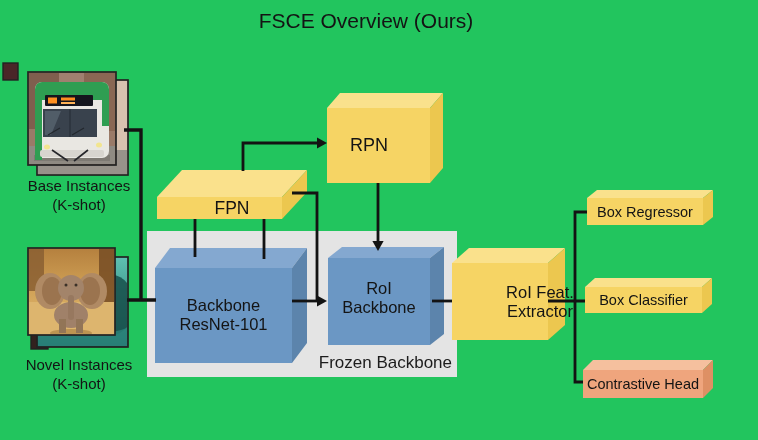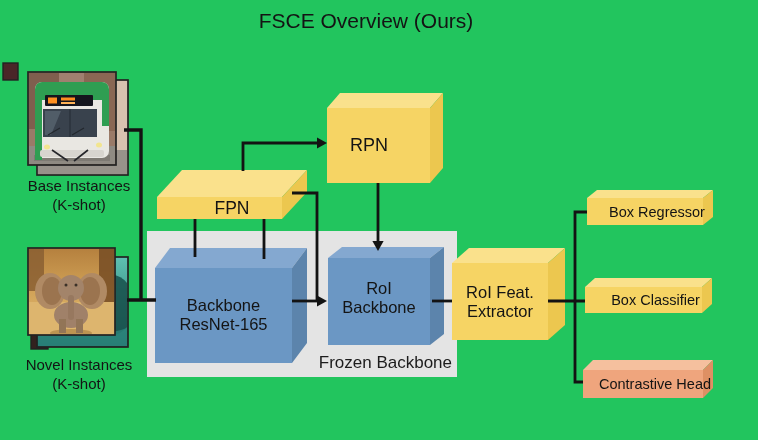--- a/index.html
+++ b/index.html
@@ -7,21 +7,21 @@
     position:relative;width:758px;height:440px;background:#22c55e;overflow:hidden;
     font-family:"Liberation Sans","DejaVu Sans",sans-serif;
   }
   .stage svg{position:absolute;left:0;top:0;}
   .lbl{
     position:absolute;color:#141414;text-align:center;line-height:1.18;
     white-space:nowrap;z-index:5;
   }
   .title{font-size:21px;}
   .cap15{font-size:15px;}
-  .cap14{font-size:14.5px;padding-left:12px;}
+  .cap14{font-size:14.5px;}
   .cap16{font-size:16.5px;}
   .cap17{font-size:17.5px;}
   .cap18{font-size:18px;}
   .frozen-lbl{font-size:17px;text-align:right;color:#1c1c1c;}
   
   .yf{fill:var(--yellow-front);} .yt{fill:var(--yellow-top);} .ys{fill:var(--yellow-side);}
   .bf{fill:var(--blue-front);}   .bt{fill:var(--blue-top);}   .bs{fill:var(--blue-side);}
   .of{fill:var(--orange-front);} .ot{fill:var(--orange-top);} .os{fill:var(--orange-side);}
   .frozen{fill:var(--frozen-bg);}
   .ln{stroke:var(--line);stroke-width:2.8;fill:none;}
@@ -198,29 +198,29 @@
 
   <div class="lbl cap15" style="left:9px;top:356px;width:140px;">Novel Instances</div>
   <div class="lbl cap15" style="left:9px;top:375px;width:140px;">(K-shot)</div>
 
   <div class="lbl cap17" style="left:157px;top:198px;width:150px;">FPN</div>
 
   <div class="lbl cap18" style="left:327px;top:135px;width:84px;">RPN</div>
 
   <div class="lbl cap16" style="left:155px;top:296px;width:137px;">
     <div>Backbone</div>
-    <div>ResNet-165</div>
+    <div>ResNet-101</div>
   </div>
 
   <div class="lbl cap16" style="left:328px;top:279px;width:102px;">
     <div>RoI</div>
     <div>Backbone</div>
   </div>
 
-  <div class="lbl cap16" style="left:452px;top:283px;width:96px;">
+  <div class="lbl cap16" style="left:452px;top:283px;width:96px;padding-left:40px;">
     <div>RoI Feat.</div>
     <div>Extractor</div>
   </div>
 
   <div class="lbl frozen-lbl" style="left:292px;top:353px;width:160px;">Frozen Backbone</div>
 
   <div class="lbl cap14" style="left:587px;top:204px;width:116px;">Box Regressor</div>
 
   <div class="lbl cap14" style="left:585px;top:292px;width:117px;">Box Classifier</div>
 

